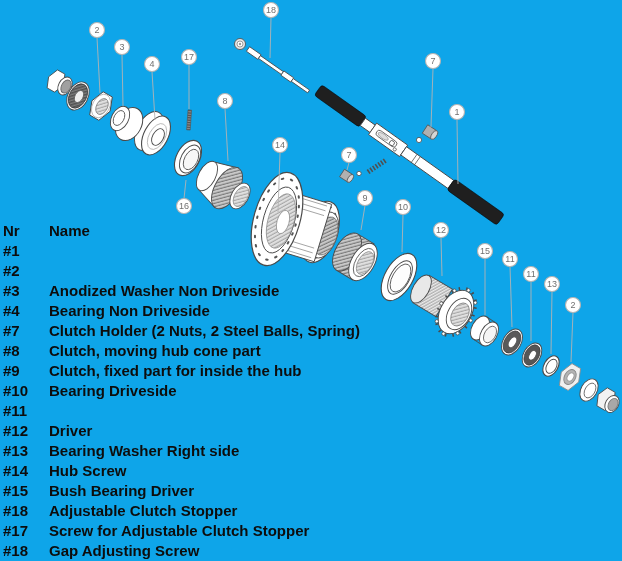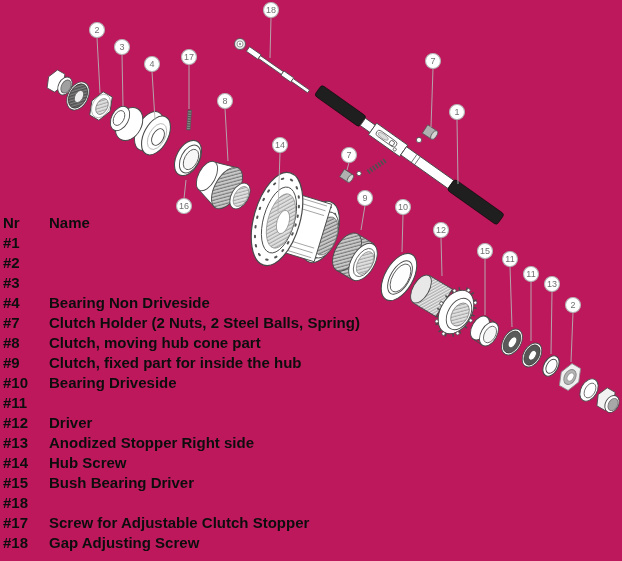--- a/index.html
+++ b/index.html
@@ -1,19 +1,19 @@
 <!DOCTYPE html>
 <html><head>
 <meta charset="utf-8">
 <style>
   html,body{margin:0;padding:0;background:#fff;}
-  .stage{position:relative;width:622px;height:561px;background:#be185d;overflow:hidden;
+  .stage{position:relative;width:622px;height:561px;background:#0ea5e9;overflow:hidden;
          font-family:"Liberation Sans",sans-serif;}
   .diagram-svg{position:absolute;left:0;top:0;}
-  .parts-list{position:absolute;left:3px;top:213px;width:420px;
+  .parts-list{position:absolute;left:3px;top:221px;width:420px;
               font-family:"Liberation Sans",sans-serif;font-size:15px;font-weight:600;
               color:#0d0d0d;}
   .prow{display:flex;height:20px;line-height:20px;white-space:nowrap;}
   .pnr{width:46px;flex:0 0 46px;}
   .pname{flex:1;}
   .callout-text{font-family:"Liberation Sans",sans-serif;font-size:9px;fill:#707070;}
 </style>
 </head>
 <body>
 
@@ -338,20 +338,21 @@
     <span class="pname">Name</span>
   </div>
   <div class="prow">
     <span class="pnr">#1</span>
   </div>
   <div class="prow">
     <span class="pnr">#2</span>
   </div>
   <div class="prow">
     <span class="pnr">#3</span>
+    <span class="pname">Anodized Washer Non Driveside</span>
   </div>
   <div class="prow">
     <span class="pnr">#4</span>
     <span class="pname">Bearing Non Driveside</span>
   </div>
   <div class="prow">
     <span class="pnr">#7</span>
     <span class="pname">Clutch Holder (2 Nuts, 2 Steel Balls, Spring)</span>
   </div>
   <div class="prow">
@@ -368,32 +369,33 @@
   </div>
   <div class="prow">
     <span class="pnr">#11</span>
   </div>
   <div class="prow">
     <span class="pnr">#12</span>
     <span class="pname">Driver</span>
   </div>
   <div class="prow">
     <span class="pnr">#13</span>
-    <span class="pname">Anodized Stopper Right side</span>
+    <span class="pname">Bearing Washer Right side</span>
   </div>
   <div class="prow">
     <span class="pnr">#14</span>
     <span class="pname">Hub Screw</span>
   </div>
   <div class="prow">
     <span class="pnr">#15</span>
     <span class="pname">Bush Bearing Driver</span>
   </div>
   <div class="prow">
     <span class="pnr">#18</span>
+    <span class="pname">Adjustable Clutch Stopper</span>
   </div>
   <div class="prow">
     <span class="pnr">#17</span>
     <span class="pname">Screw for Adjustable Clutch Stopper</span>
   </div>
   <div class="prow">
     <span class="pnr">#18</span>
     <span class="pname">Gap Adjusting Screw</span>
   </div>
 </div>

